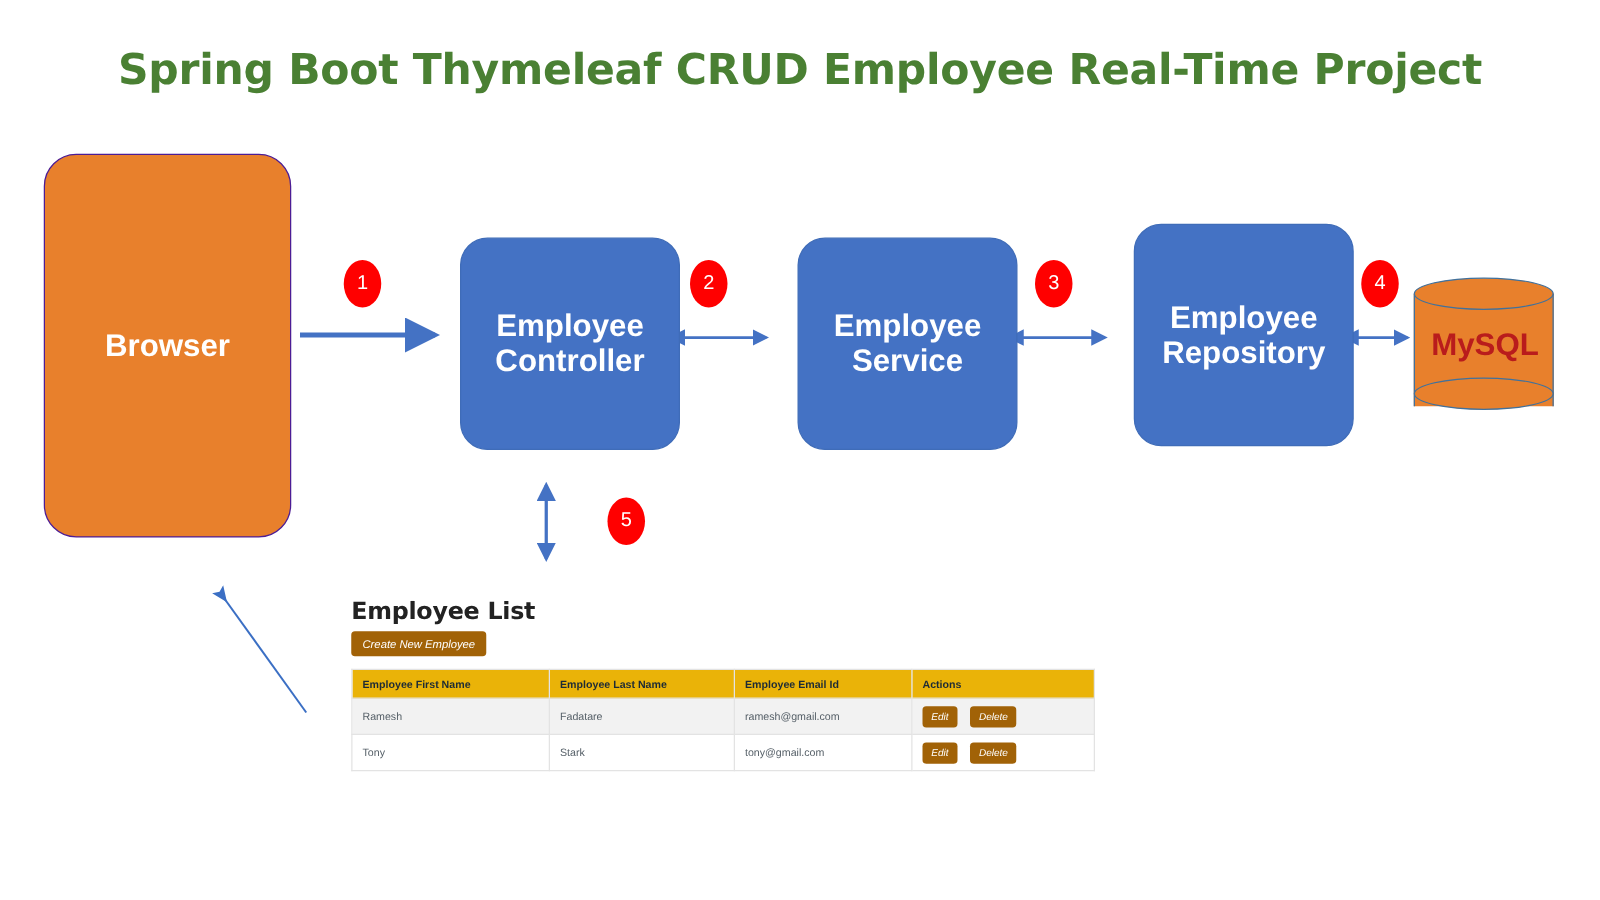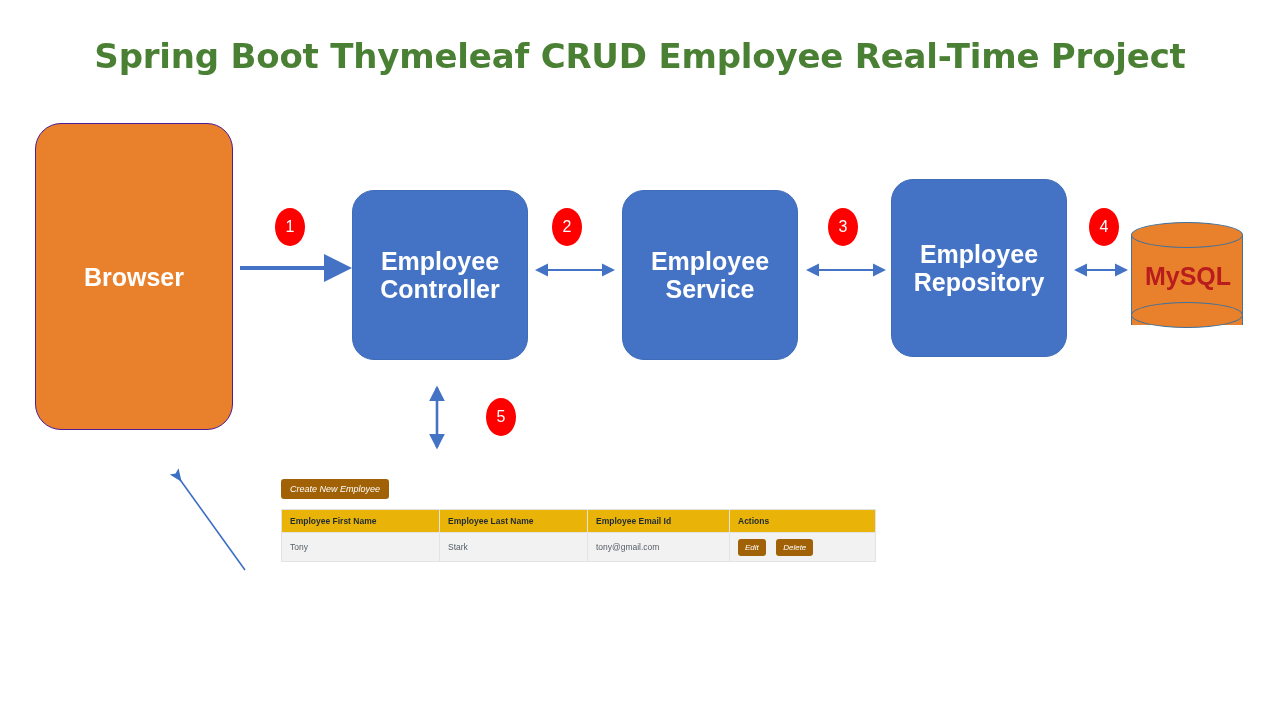--- a/index.html
+++ b/index.html
@@ -53,20 +53,21 @@
     background: #E8802C;
     border: 1px solid #4c1d95;
     border-radius: 26px;
     font-size: 25px;
   }
   .node.blue {
     background: #4472C4;
     border: 1px solid #3F6CB8;
     border-radius: 22px;
     font-size: 25px;
+    margin-left: 16px;
   }
   .node.controller { left: 352px; top: 190px; width: 176px; height: 170px; }
   .node.service    { left: 622px; top: 190px; width: 176px; height: 170px; }
   .node.repository { left: 891px; top: 179px; width: 176px; height: 178px; }
 
   
   .cylinder {
     position: absolute;
     left: 1131px; top: 222px;
     width: 114px; height: 116px;
@@ -260,39 +261,49 @@
   <div class="cyl-label">MySQL</div>
 </div>
 
 <div class="badge b1">1</div>
 <div class="badge b2">2</div>
 <div class="badge b3">3</div>
 <div class="badge b4">4</div>
 <div class="badge b5">5</div>
 
 <div class="panel">
+  <div class="panel-title">Employee List</div>
   <button class="btn btn-create">Create New Employee</button>
 
   <table class="emp">
     <colgroup>
       <col class="col-first">
         <col class="col-last">
         <col class="col-email">
         <col class="col-act">
     </colgroup>
     <thead>
       <tr>
         <th>Employee First Name</th>
         <th>Employee Last Name</th>
         <th>Employee Email Id</th>
         <th>Actions</th>
       </tr>
     </thead>
     <tbody>
       <tr>
+        <td>Ramesh</td>
+        <td>Fadatare</td>
+        <td>ramesh@gmail.com</td>
+        <td>
+          <button class="btn btn-row">Edit</button>
+          <button class="btn btn-row">Delete</button>
+        </td>
+      </tr>
+      <tr>
         <td>Tony</td>
         <td>Stark</td>
         <td>tony@gmail.com</td>
         <td>
           <button class="btn btn-row">Edit</button>
           <button class="btn btn-row">Delete</button>
         </td>
       </tr>
     </tbody>
   </table>

